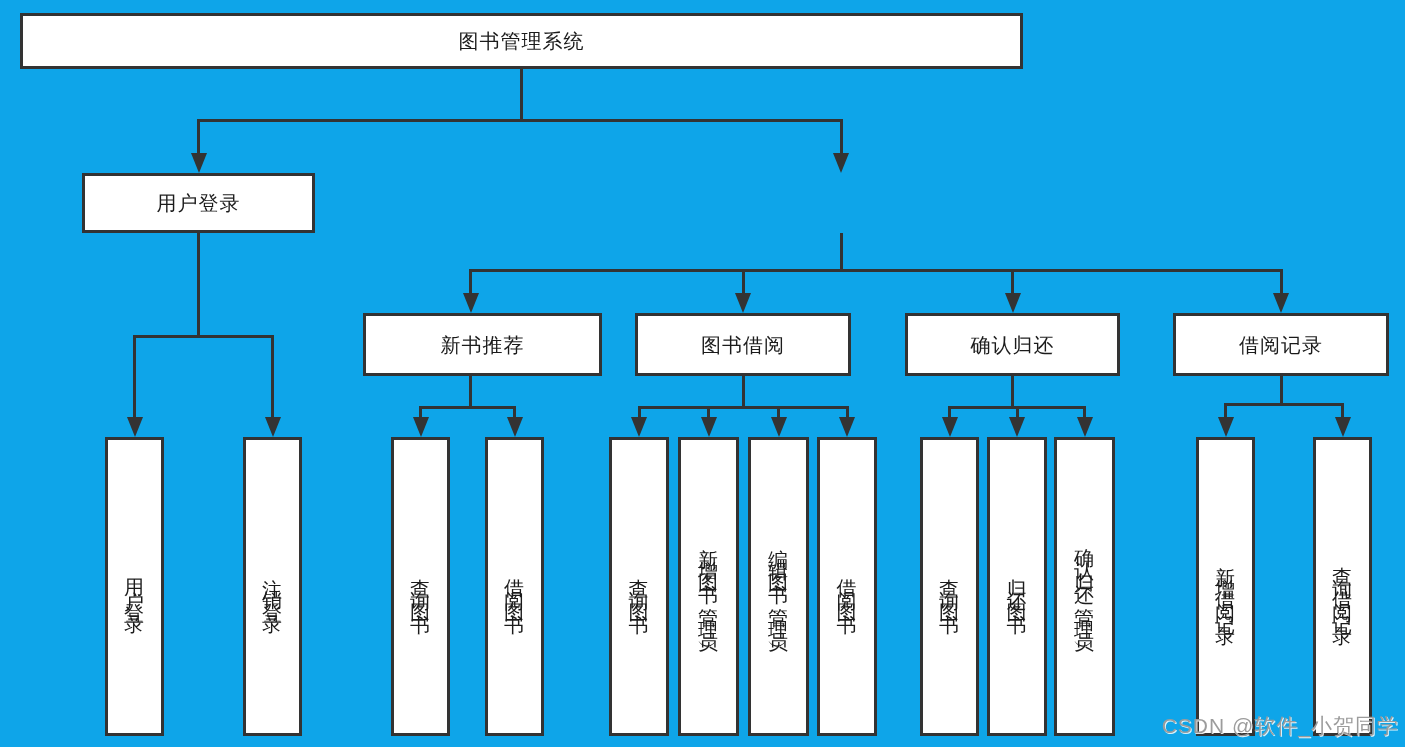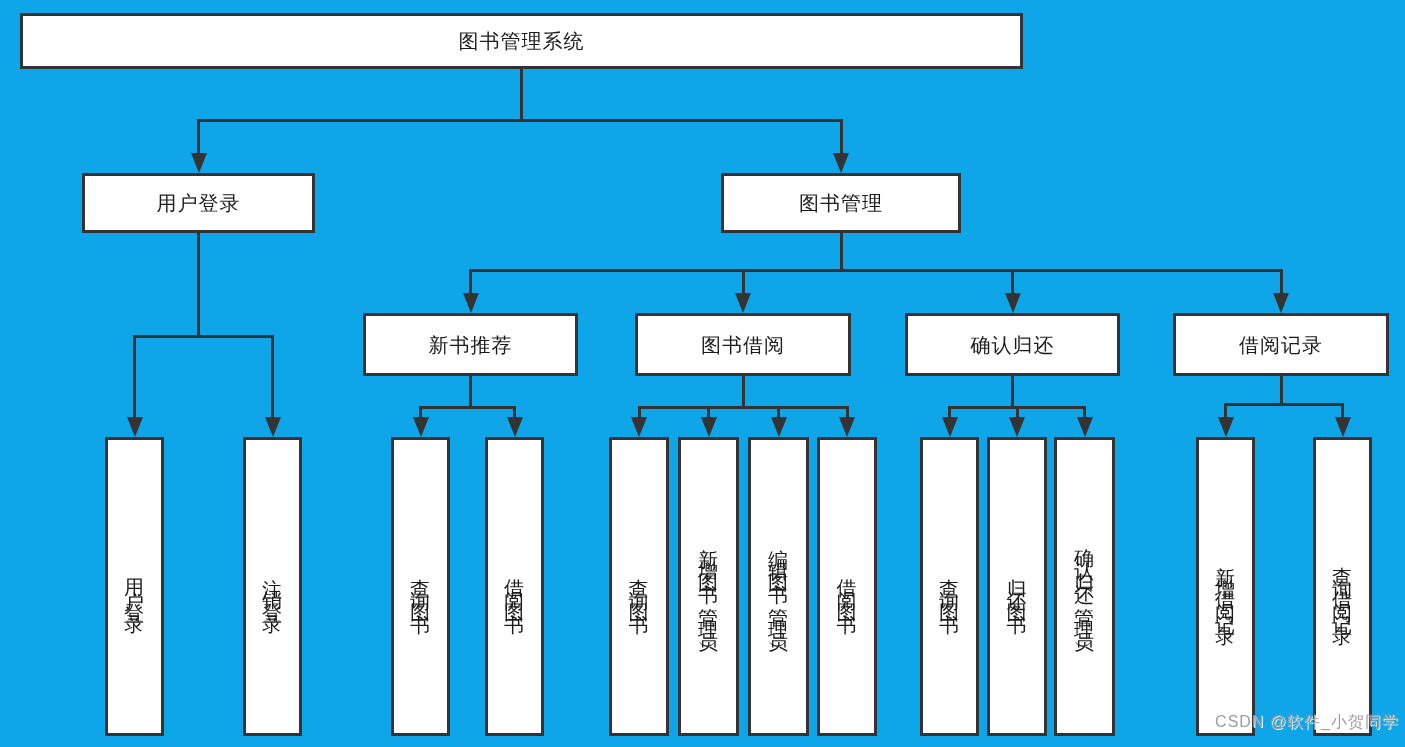--- a/index.html
+++ b/index.html
@@ -20,21 +20,21 @@
     letter-spacing:12px;white-space:nowrap;
   }
   .line{position:absolute;background:var(--line,#333);z-index:1;}
   .arrow{
     position:absolute;width:0;height:0;z-index:3;
     border-left:8px solid transparent;border-right:8px solid transparent;
     border-top:20px solid var(--line,#333);
   }
   .watermark{
     position:absolute;right:6px;top:712px;z-index:5;
-    font-size:16px;letter-spacing:1px;color:var(--wm,#9c9c9c);
+    font-size:21px;letter-spacing:1px;color:var(--wm,#9c9c9c);
     text-shadow:1px 1px 0 rgba(255,255,255,.85);
     font-family:"Liberation Sans","DejaVu Sans",sans-serif;
   }
 </style>
 </head>
 <body>
 
 <div class="canvas" id="canvas">
     <div class="line" style="left: 520px; top: 69px; width: 3px; height: 51px;"></div>
     <div class="line" style="left: 197px; top: 118.5px; width: 645.5px; height: 3px;"></div>
@@ -87,24 +87,21 @@
     <div class="line" style="left: 1224px; top: 404px; width: 3px; height: 15px;"></div>
     <div class="arrow" style="left: 1217.5px; top: 417px;"></div>
     <div class="line" style="left: 1341px; top: 404px; width: 3px; height: 15px;"></div>
     <div class="arrow" style="left: 1334.5px; top: 417px;"></div>
     <div class="node horizontal" style="left: 20px; top: 13px; width: 1003px; height: 56px; box-sizing: border-box;">
       <span class="label">图书管理系统</span>
     </div>
     <div class="node horizontal" style="left: 82px; top: 173px; width: 233px; height: 60px; box-sizing: border-box;">
       <span class="label">用户登录</span>
     </div>
-    <div class="node horizontal" style="left: 721px; top: 173px; width: 240px; height: 60px; box-sizing: border-box;">
-      <span class="label">图书管理</span>
-    </div>
-    <div class="node horizontal" style="left: 363px; top: 313px; width: 215px; height: 63px; box-sizing: border-box;">
+    <div class="node horizontal" style="left: 363px; top: 313px; width: 239px; height: 63px; box-sizing: border-box;">
       <span class="label">新书推荐</span>
     </div>
     <div class="node horizontal" style="left: 635px; top: 313px; width: 216px; height: 63px; box-sizing: border-box;">
       <span class="label">图书借阅</span>
     </div>
     <div class="node horizontal" style="left: 905px; top: 313px; width: 215px; height: 63px; box-sizing: border-box;">
       <span class="label">确认归还</span>
     </div>
     <div class="node horizontal" style="left: 1173px; top: 313px; width: 216px; height: 63px; box-sizing: border-box; font-family: Liberation Serif, serif;">
       <span class="label">借阅记录</span>

